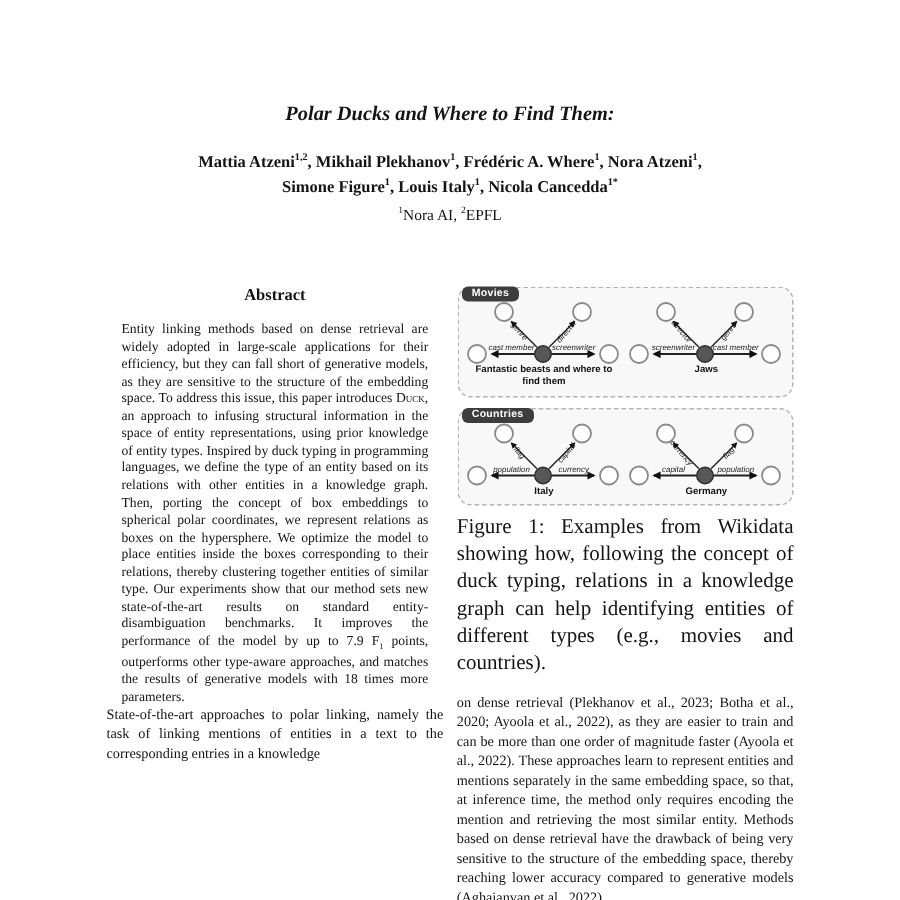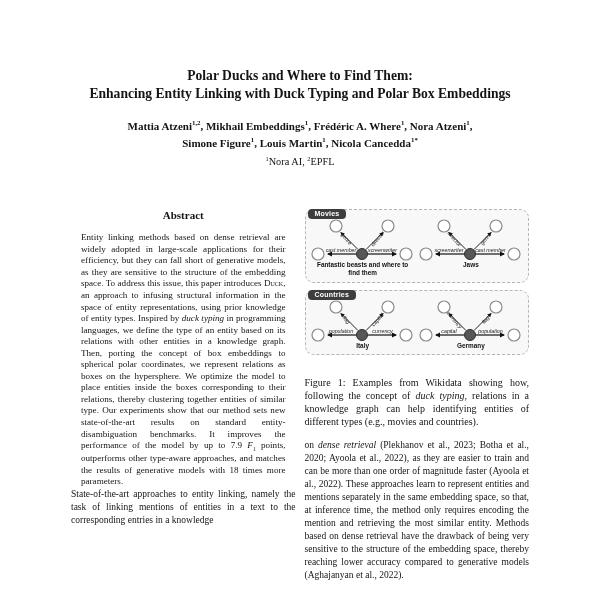--- a/index.html
+++ b/index.html
@@ -1,25 +1,25 @@
 <!DOCTYPE html>
 <html><head>
 <meta charset="utf-8">
 <style>
   html,body { margin:0; padding:0; background:#fff; }
   .page {
     position:relative; width:600px; height:600px; background:#ffffff;
     font-family:"Liberation Serif", serif; color:#141414; overflow:hidden;
   }
-  .title-block { text-align:center; font-weight:bold; font-size:13.6px; line-height:1.34; padding-top:67px; }
+  .title-block { text-align:center; font-weight:bold; font-size:13.6px; line-height:1.34; padding-top:67px;font-style:italic; }
   .authors-block { text-align:center; font-weight:bold; font-size:11px; line-height:1.5; margin-top:15px; }
   .affil-line { text-align:center; font-size:10.3px; font-weight:normal; margin-top:3px; }
   sup { font-size:0.62em; }
   sub { font-size:0.62em; }
-  .it { font-style:italic; }
+  .it { }
   .sc { font-variant:small-caps; }
 
   .cols { display:flex; gap:9px; padding:0 71px; margin-top:37px; }
   .col { flex:1; min-width:0; }
 
   .abstract-heading { text-align:center; font-weight:bold; font-size:11px; margin:2px 0 11px; }
   .abstract-body { margin:0 10px; font-size:9.1px; line-height:1.27; text-align:justify; }
   .section-heading { font-weight:bold; font-size:11px; margin:15px 0 9px; }
   .section-heading .num { margin-right:14px; }
   .body-text { font-size:9.5px; line-height:1.37; text-align:justify; }
@@ -42,53 +42,52 @@
   .star svg { position:absolute; top:3px; left:1px; width:104px; height:48px; overflow:visible; }
   .e { stroke:#222; stroke-width:1; }
   .e.h { stroke-width:1.3; }
   .n { fill:#fff; stroke:#8a8a8a; stroke-width:1.2; }
   .c { fill:#575757; stroke:#2e2e2e; stroke-width:1; }
   .el { font-size:5.3px; font-style:italic; fill:#1c1c1c; text-anchor:middle; font-family:"Liberation Sans", sans-serif; }
   .star-name {
     position:absolute; top:46px; left:4px; right:4px; text-align:center;
     font-family:"Liberation Sans", sans-serif; font-weight:bold; font-size:6.4px; line-height:1.2; color:#111;
   }
-  .caption { font-size:10px; line-height:1.3; text-align:justify; margin-top:21px; }
+  .caption { font-size:14px; line-height:1.3; text-align:justify; margin-top:6px; }
 </style>
 </head>
 <body>
 
 <svg width="0" height="0" style="position:absolute" aria-hidden="true">
   <defs>
     <marker id="ah" viewBox="0 0 10 10" refX="8" refY="5" markerWidth="4.2" markerHeight="4.2" orient="auto">
       <path d="M0,0 L10,5 L0,10 z" fill="#111"></path>
     </marker>
   </defs>
 </svg>
 
 <div class="page">
 
   <div class="title-block">
     <div>Polar Ducks and Where to Find Them:</div>
-    <div>Enhancing Entity Linking with Duck Typing and Polar Box Embeddings</div>
   </div>
 
   <div class="authors-block">
-    <div><span>Mattia Atzeni</span><sup>1,2</sup><span>, Mikhail Embeddings</span><sup>1</sup><span>, Frédéric A. Where</span><sup>1</sup><span>, Nora Atzeni</span><sup>1</sup><span>,</span></div>
-    <div><span>Simone Figure</span><sup>1</sup><span>, Louis Martin</span><sup>1</sup><span>, Nicola Cancedda</span><sup>1*</sup></div>
+    <div><span>Mattia Atzeni</span><sup>1,2</sup><span>, Mikhail Plekhanov</span><sup>1</sup><span>, Frédéric A. Where</span><sup>1</sup><span>, Nora Atzeni</span><sup>1</sup><span>,</span></div>
+    <div><span>Simone Figure</span><sup>1</sup><span>, Louis Italy</span><sup>1</sup><span>, Nicola Cancedda</span><sup>1*</sup></div>
     <div class="affil-line"><sup>1</sup><span>Nora AI, </span><sup>2</sup><span>EPFL</span></div>
   </div>
 
   <div class="cols">
 
     <div class="col">
       <div class="abstract-heading">Abstract</div>
       <div class="abstract-body"><span>Entity linking methods based on dense retrieval are widely adopted in large-scale applications for their efficiency, but they can fall short of generative models, as they are sensitive to the structure of the embedding space. To address this issue, this paper introduces </span><span class="sc">Duck</span><span>, an approach to infusing structural information in the space of entity representations, using prior knowledge of entity types. Inspired by </span><span class="it">duck typing</span><span> in programming languages, we define the type of an entity based on its relations with other entities in a knowledge graph. Then, porting the concept of box embeddings to spherical polar coordinates, we represent relations as boxes on the hypersphere. We optimize the model to place entities inside the boxes corresponding to their relations, thereby clustering together entities of similar type. Our experiments show that our method sets new state-of-the-art results on standard entity-disambiguation benchmarks. It improves the performance of the model by up to 7.9 </span><span class="it">F</span><sub>1</sub><span> points, outperforms other type-aware approaches, and matches the results of generative models with 18 times more parameters.</span></div>
 
-      <div class="body-text">State-of-the-art approaches to entity linking, namely the task of linking mentions of entities in a text to the corresponding entries in a knowledge</div>
+      <div class="body-text">State-of-the-art approaches to polar linking, namely the task of linking mentions of entities in a text to the corresponding entries in a knowledge</div>
     </div>
 
     <div class="col">
 
       <div class="figure">
 
         <div class="panel panel-movies">
           <div class="badge">Movies</div>
           <div class="stars-row">
 

